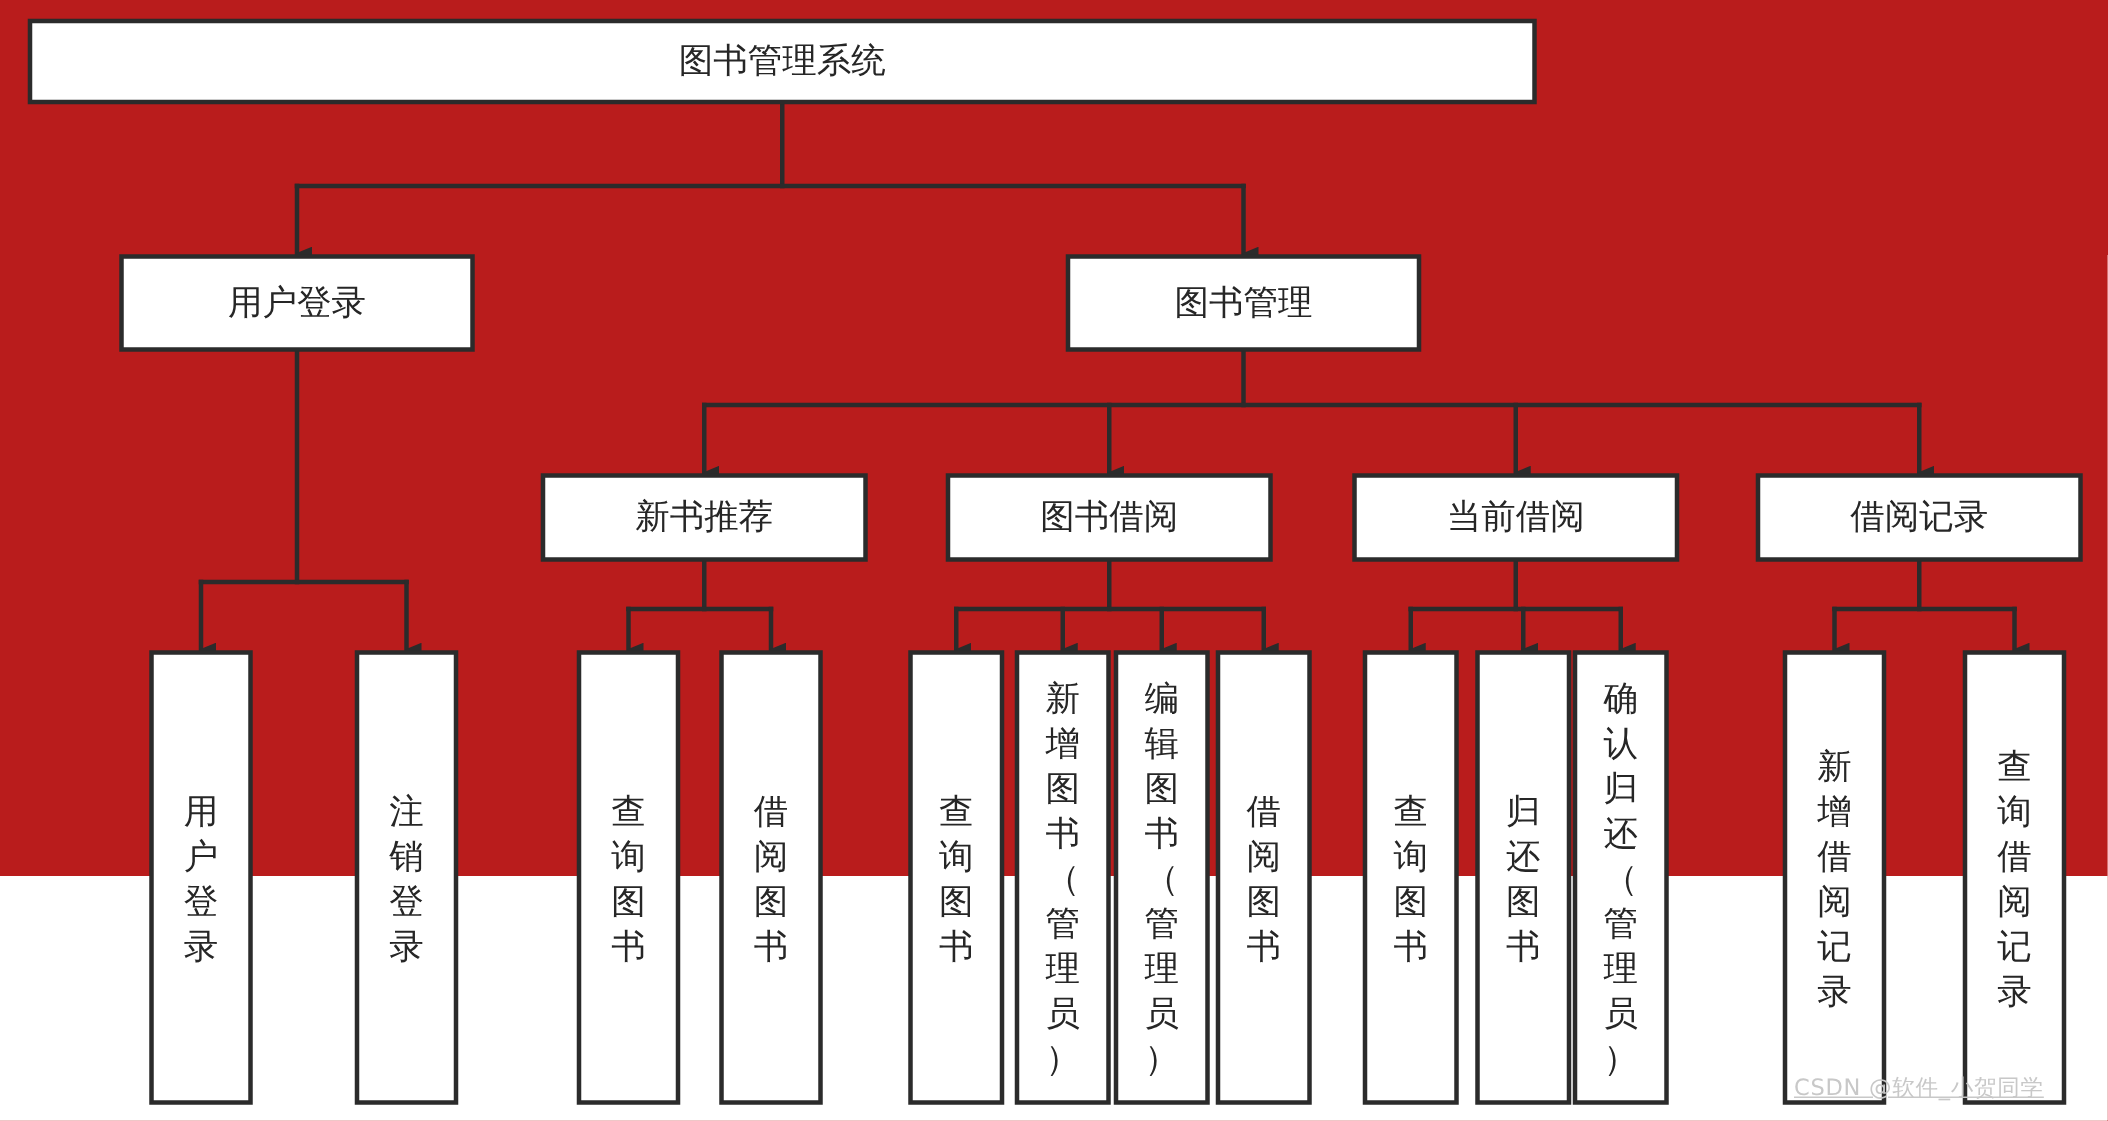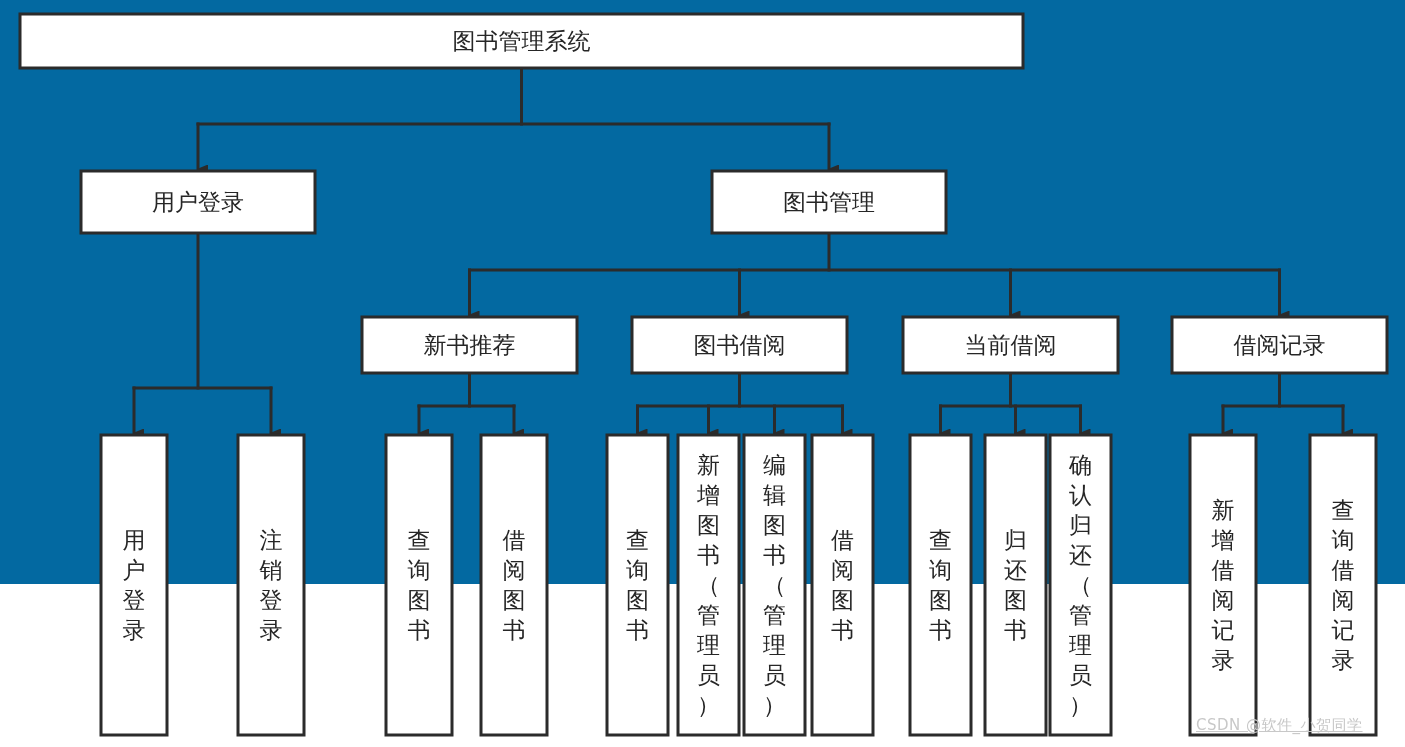--- a/index.html
+++ b/index.html
@@ -11,21 +11,21 @@
   body {
     width: 1405px;
     height: 747px;
     overflow: hidden;
     font-family: "DejaVu Sans", "Liberation Sans", sans-serif;
   }
   #diagram-root {
     position: relative;
     width: 1405px;
     height: 584px;
-    background: #0369a1;
+    background: #b91c1c;
   }
   svg.tree-svg {
     position: absolute;
     top: 0;
     left: 0;
     width: 1405px;
     height: 747px;
     display: block;
   }
   .node-rect {

